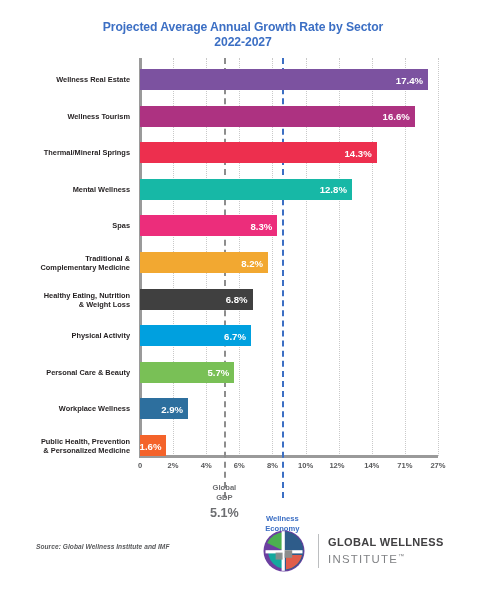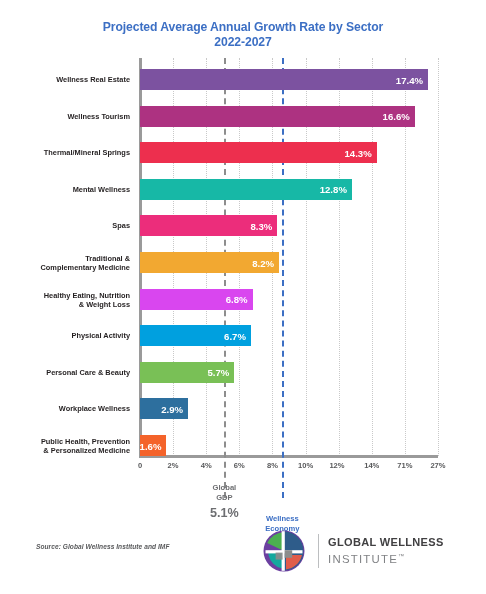--- a/index.html
+++ b/index.html
@@ -271,27 +271,27 @@
           </div>
         </div>
         <div class="row" style="top: 157.4px;">
           <div class="row-label">Spas</div>
           <div class="bar" style="width: 137.411px; background: rgb(236, 45, 123);">
             <span class="bar-value">8.3%</span>
           </div>
         </div>
         <div class="row" style="top: 194px;">
           <div class="row-label">Traditional &amp;<br>Complementary Medicine</div>
-          <div class="bar" style="width: 139px; background: rgb(242, 168, 49);">
+          <div class="bar" style="width: 128px; background: rgb(242, 168, 49);">
             <span class="bar-value">8.2%</span>
           </div>
         </div>
         <div class="row" style="top: 230.6px;">
           <div class="row-label">Healthy Eating, Nutrition<br>&amp; Weight Loss</div>
-          <div class="bar" style="width: 112.578px; background: #d946ef;">
+          <div class="bar" style="width: 112.578px; background: #404040;">
             <span class="bar-value">6.8%</span>
           </div>
         </div>
         <div class="row" style="top: 267.2px;">
           <div class="row-label">Physical Activity</div>
           <div class="bar" style="width: 110.922px; background: rgb(0, 160, 223);">
             <span class="bar-value">6.7%</span>
           </div>
         </div>
         <div class="row" style="top: 303.8px;">

